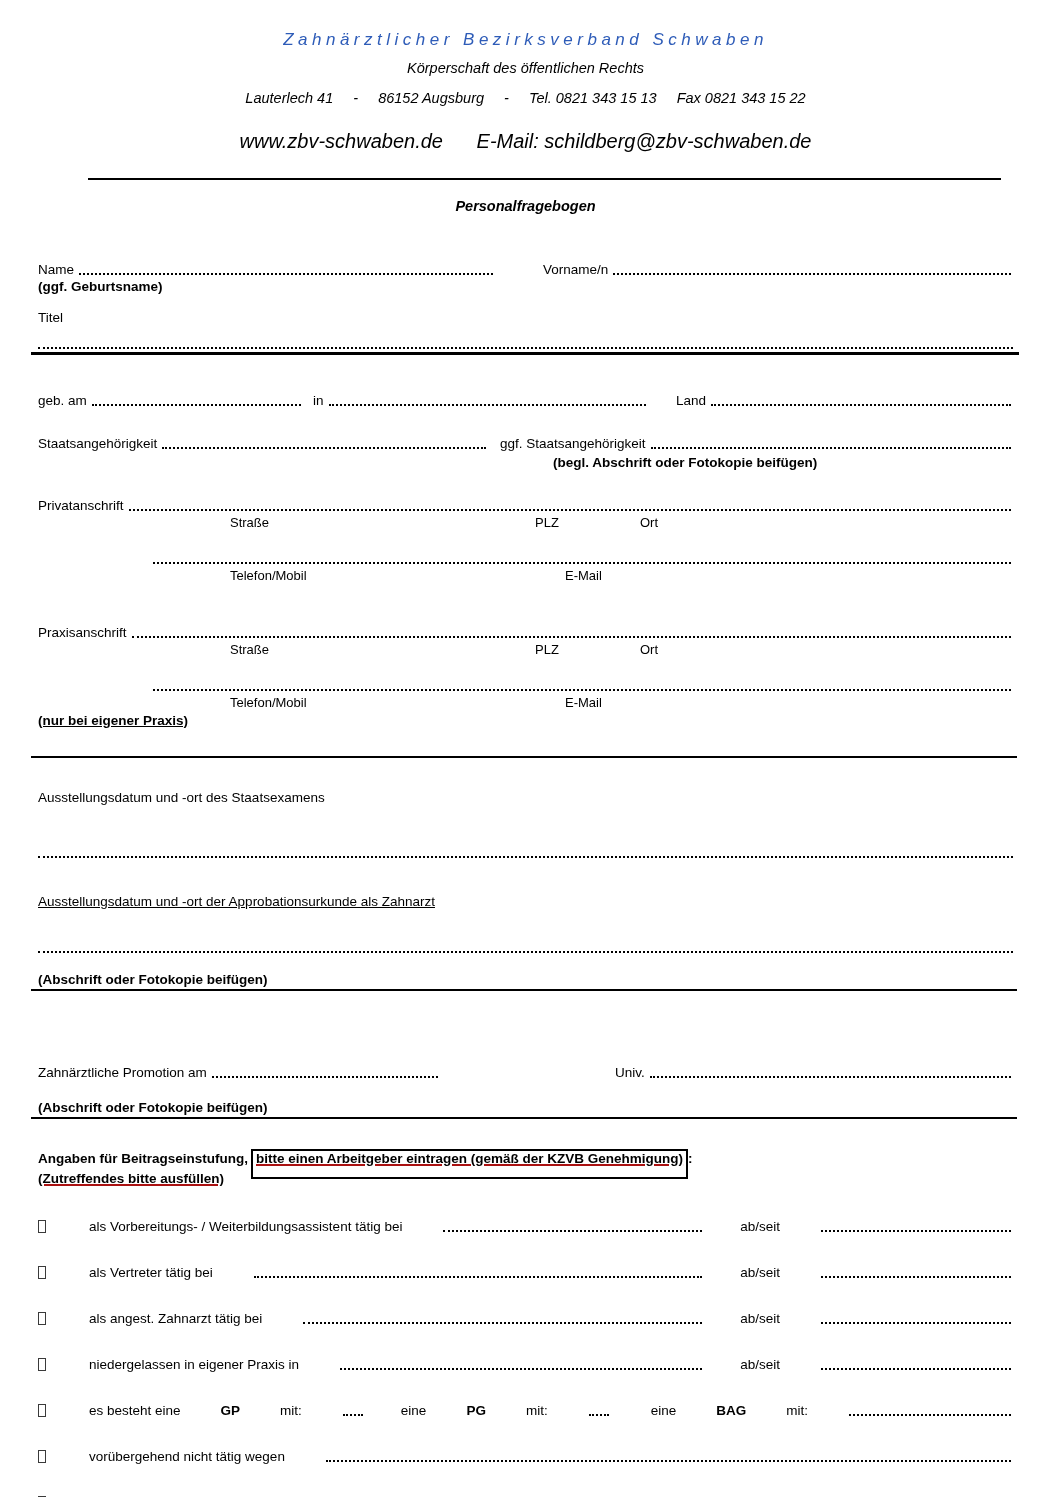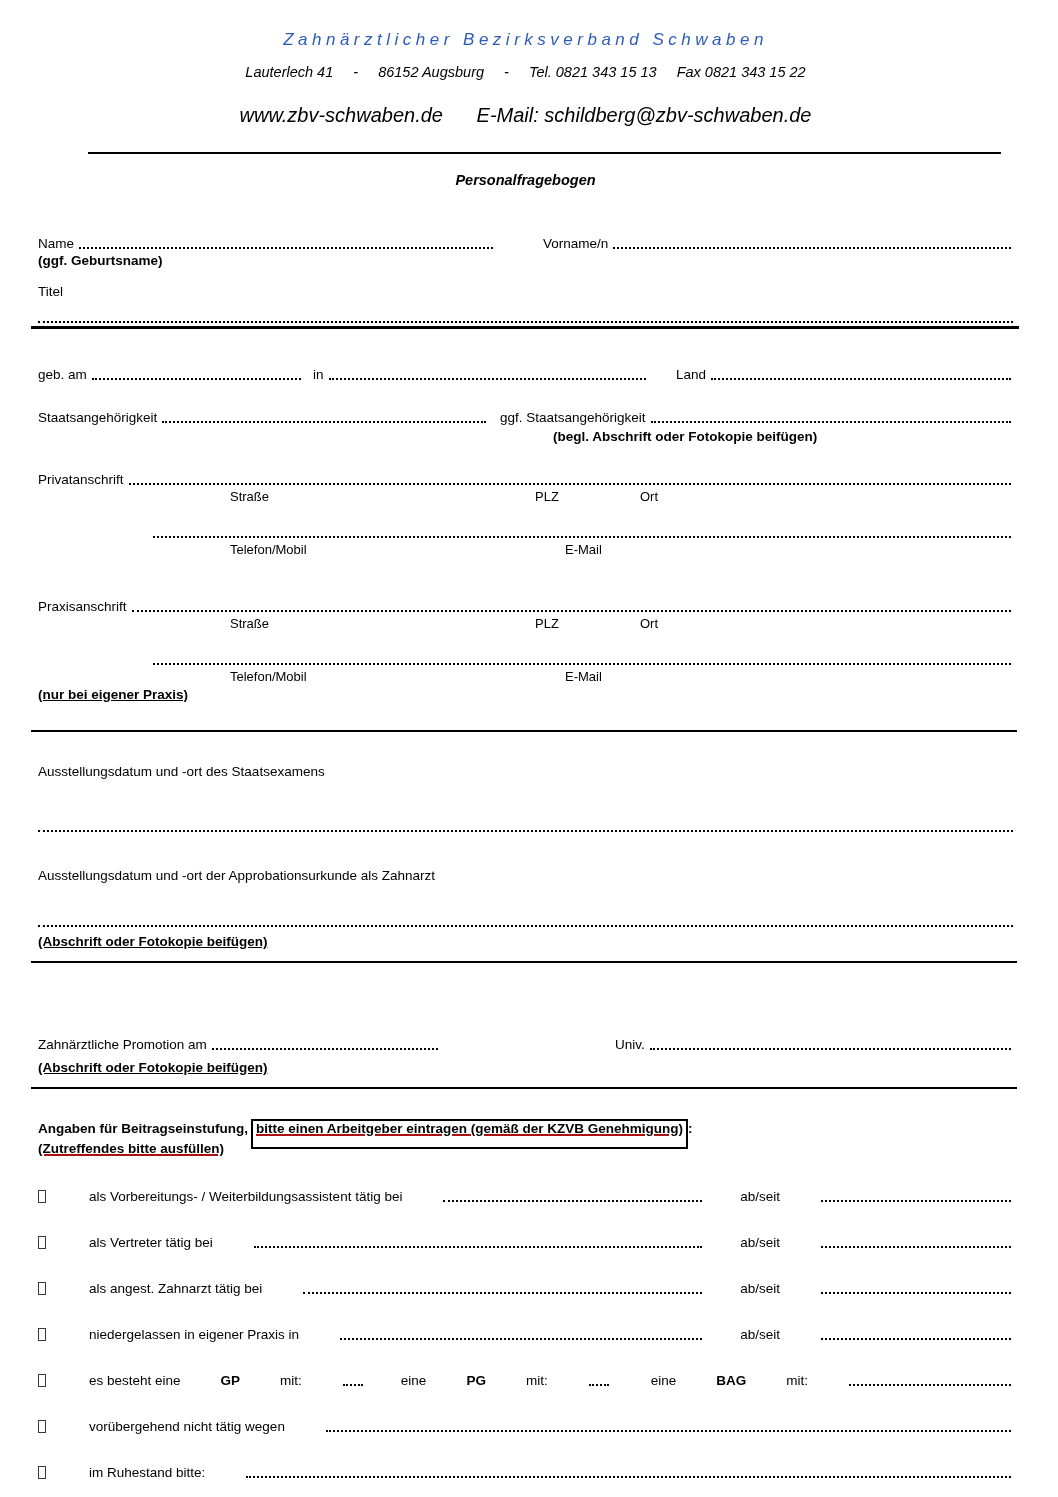--- a/index.html
+++ b/index.html
@@ -51,23 +51,23 @@
   .sub-street { left:192px; } .sub-plz { left:497px; } .sub-ort { left:602px; }
   .sub-phone { left:192px; } .sub-mail { left:527px; }
   .addr-line2 { display:flex; align-items:flex-end; margin:30px 0 0 110px; font-size:13.5px; }
 
   .nur-praxis { font-size:13.5px; font-weight:bold; text-decoration:underline; margin-top:0px; line-height:17px; }
   .rule-after-praxis { margin-top:27px; }
 
   .exam-label { font-size:13.5px; margin-top:31px; line-height:17px; }
   .full-dotted { border-bottom:2px dotted #000; height:2px; margin-top:0; }
   .dot-exam1 { margin-top:50px; }
-  .exam-label2 { margin-top:35px; }
+  .exam-label2 { margin-top:35px;text-decoration:underline; }
   .dot-exam2 { margin-top:41px; }
-  .abschrift-block { border-bottom:2.5px solid #000; margin:4px -4px 0 -7px; padding:1px 0 11px 7px;text-decoration:underline; }
+  .abschrift-block { border-bottom:2.5px solid #000; margin:16px -4px 0 -7px; padding:1px 0 1px 7px; }
   .abschrift-block span { font-size:13.5px; font-weight:bold; line-height:17px; }
 
   .promo-row { margin-top:73px; }
   .promo-a { display:flex; align-items:flex-end; flex:0 0 402px; margin-right:175px; }
   .promo-b { display:flex; align-items:flex-end; flex:1; }
 
   .contrib-heading { font-size:13.5px; font-weight:bold; margin-top:29px; line-height:21px; }
   .boxed { border:2px solid #000; padding:0 3px 11px 3px; margin-left:3px; }
   .red-under { text-decoration:underline; text-decoration-color:var(--red); text-decoration-thickness:2px; }
   .contrib-note { font-size:13.5px; font-weight:bold; line-height:20px; }
@@ -80,20 +80,21 @@
 
   .footer-note { font-family:"Liberation Serif", serif; font-size:22px; text-align:center; margin-top:16px; }
 </style>
 </head>
 <body>
 
 <div class="page">
 
   <div class="header">
     <div class="org-name">Zahnärztlicher Bezirksverband Schwaben</div>
+    <div class="org-type">Körperschaft des öffentlichen Rechts</div>
     <div class="addr-line">
       <span>Lauterlech 41</span>
       <span>-</span>
       <span>86152 Augsburg</span>
       <span>-</span>
       <span>Tel. 0821 343 15 13</span>
       <span>Fax 0821  343 15 22</span>
     </div>
     <div class="web-line">
       <span class="web">www.zbv-schwaben.de</span>

